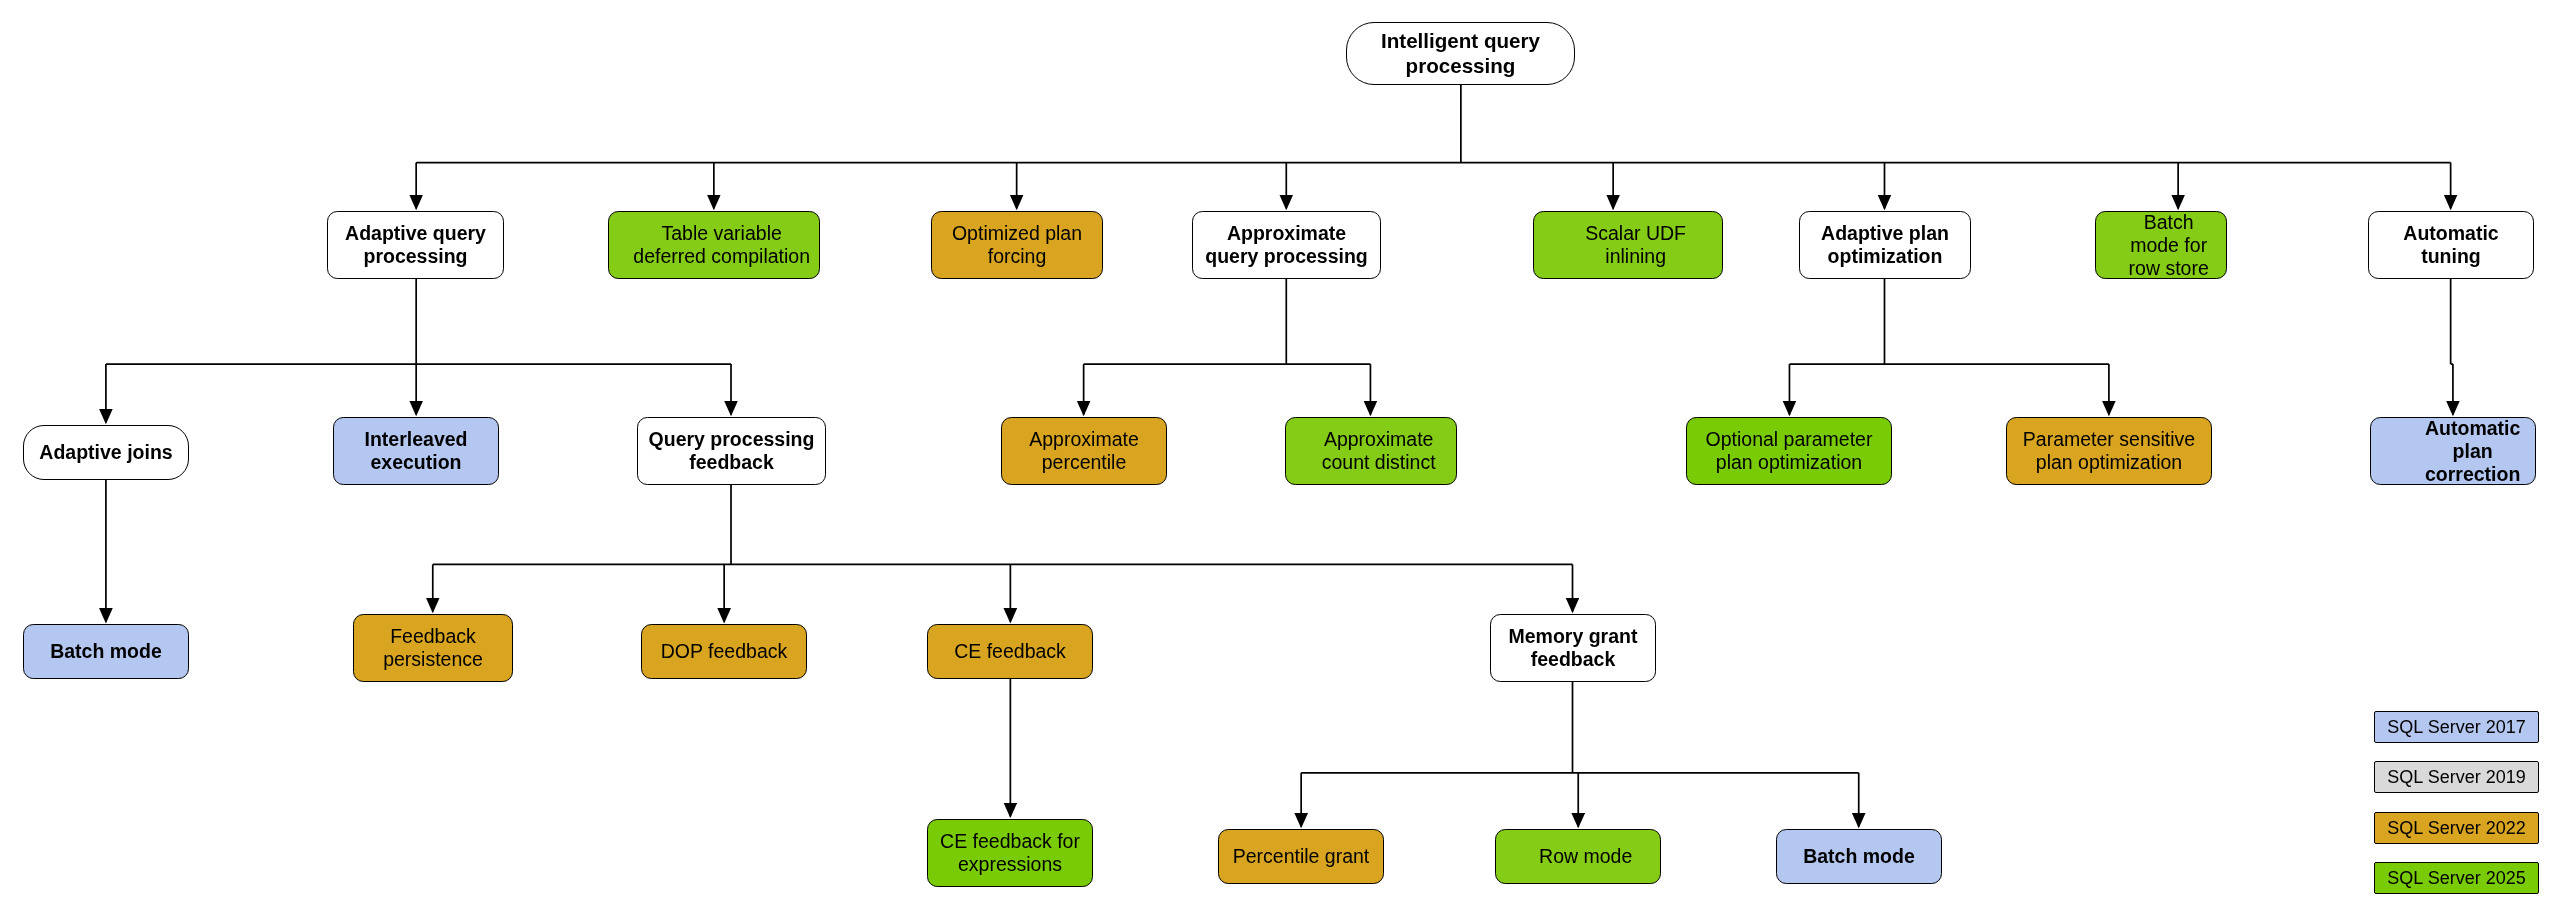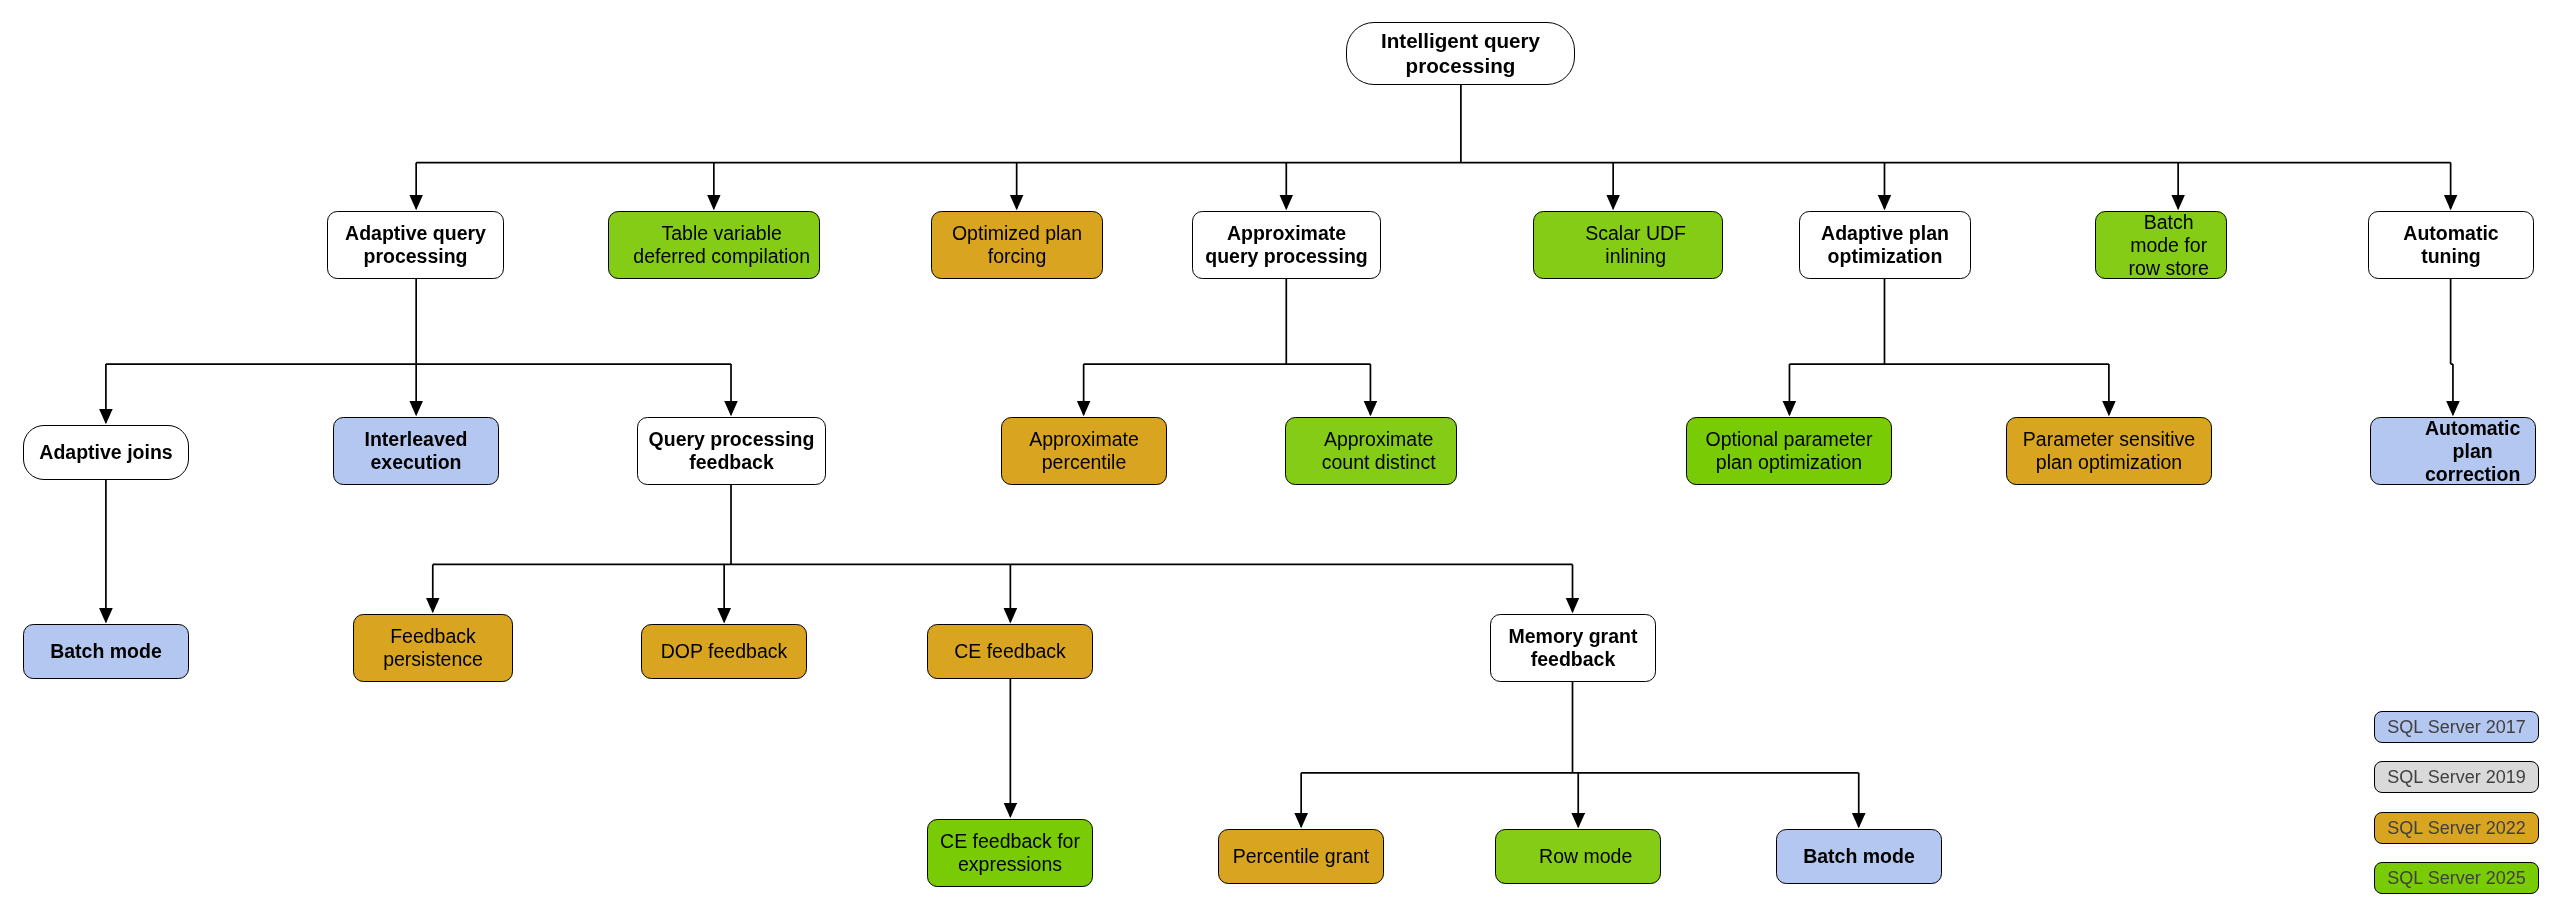--- a/index.html
+++ b/index.html
@@ -51,26 +51,26 @@
 
   .node.root {
     font-size: 20.6px;
     border-radius: 12.6px;
   }
 
   .legend-item {
     position: absolute;
     box-sizing: border-box;
     border: 1.7px solid #000000;
-    border-radius: 8px;
+    border-radius: 2px;
     display: flex;
     align-items: center;
     justify-content: center;
     font-size: 18px;
-    color: #404040;
+    color: #000000;
     background: #ffffff;
   }
 </style>
 </head>
 <body>
 
 <div id="diagram-root">
   <svg id="edge-layer" viewBox="0 0 4500 1600" width="2576" height="916" xmlns="http://www.w3.org/2000/svg">
     <defs>
       <marker id="arrowhead" markerWidth="10" markerHeight="10" refX="8" refY="4" orient="auto" markerUnits="strokeWidth">

